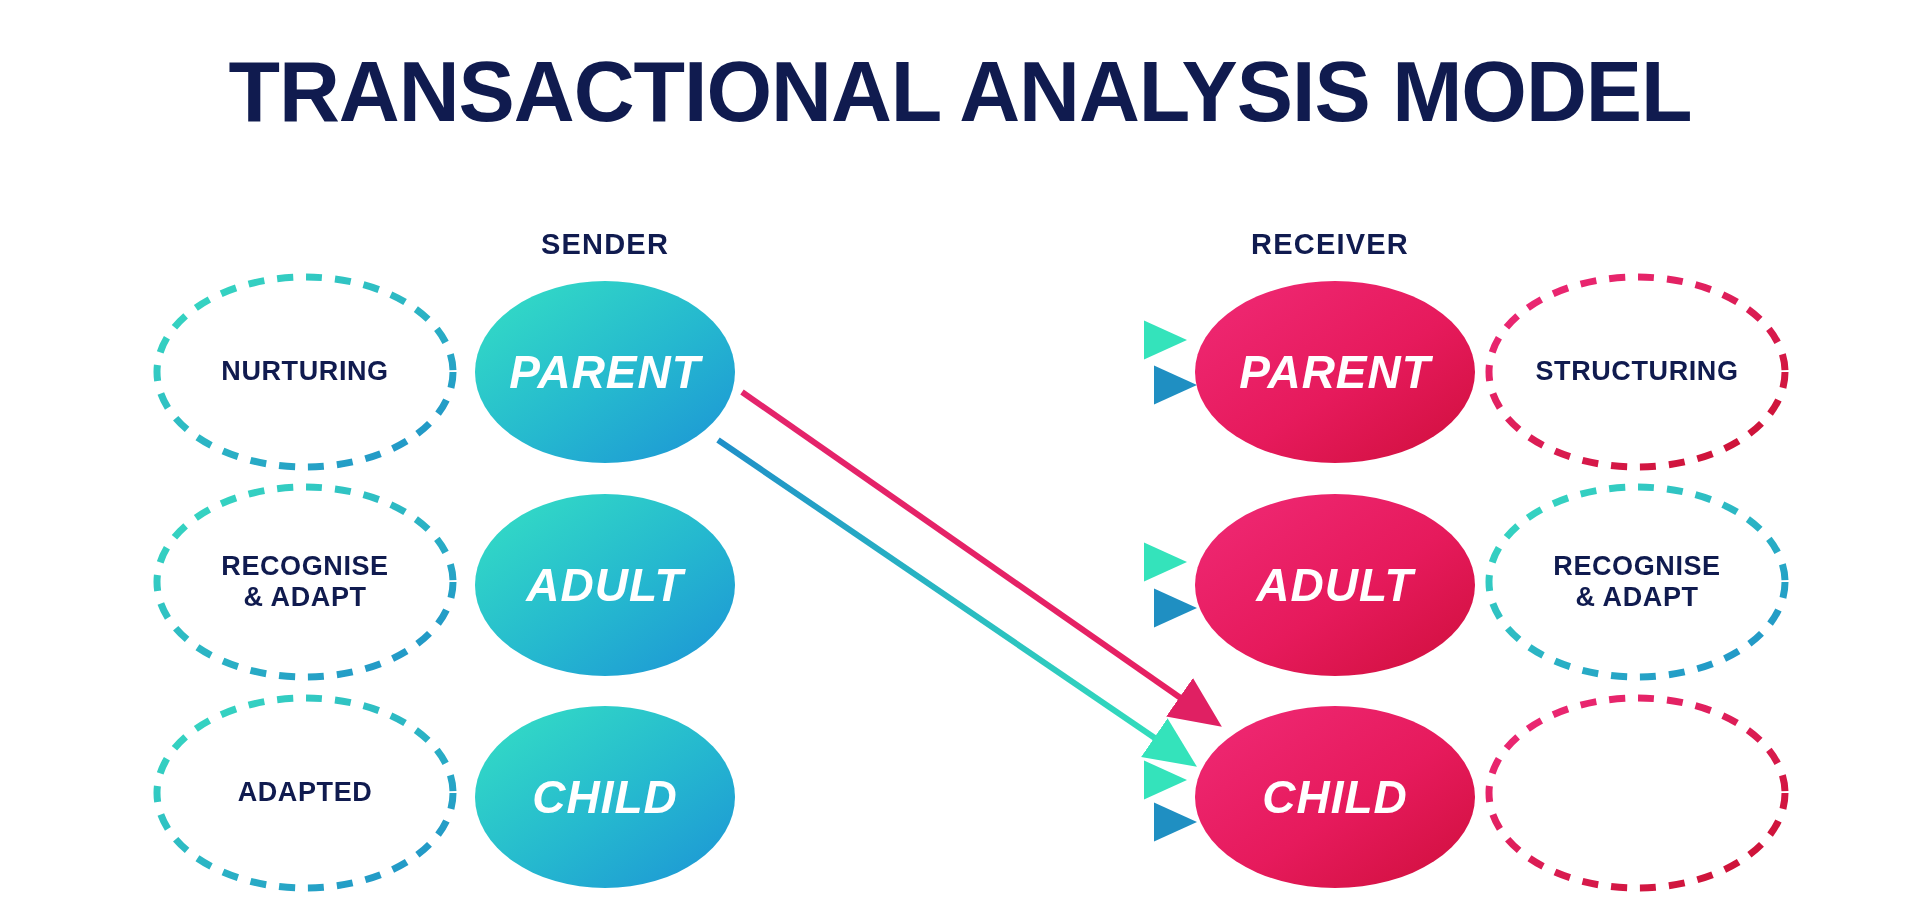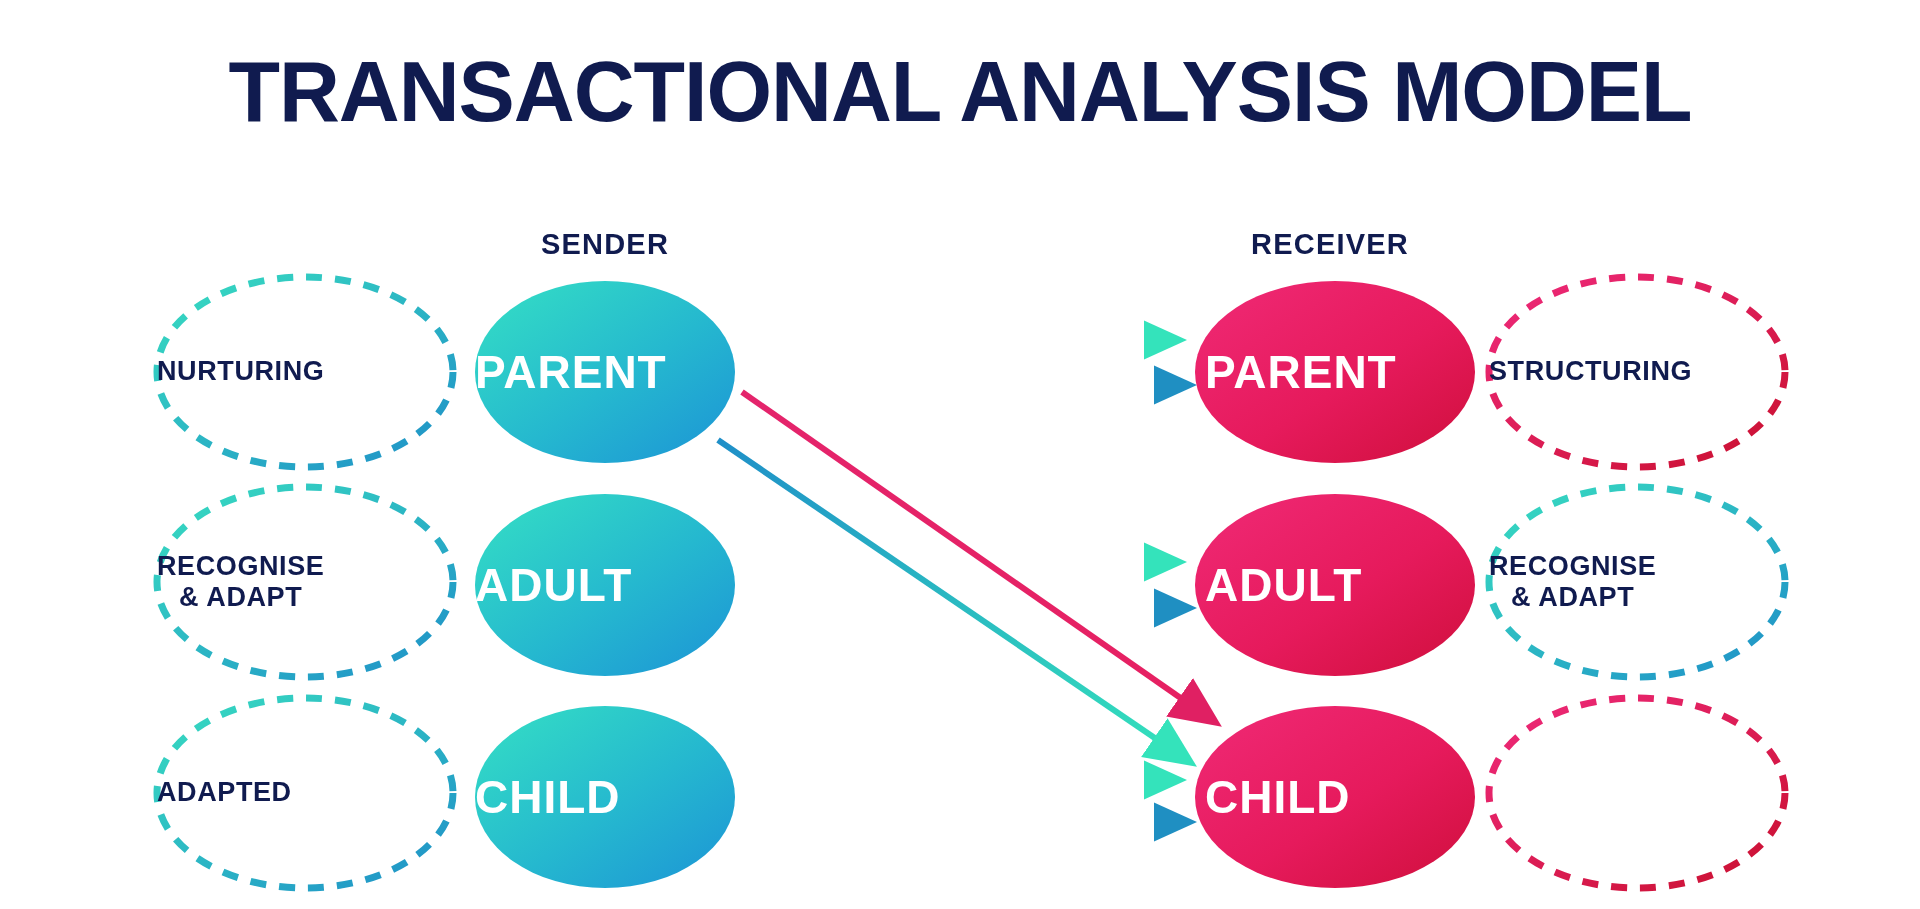--- a/index.html
+++ b/index.html
@@ -35,32 +35,33 @@
     white-space:nowrap;
   }
   #head-sender{left:460px;top:228px;width:290px;}
   #head-receiver{left:1180px;top:228px;width:300px;}
 
   
   svg#art{position:absolute;left:0;top:0;width:1920px;height:909px;}
 
   .node-label{
     position:absolute;
-    display:flex;align-items:center;justify-content:flex-start;
+    display:flex;align-items:center;justify-content:center;
     text-align:center;
     pointer-events:none;
   }
   .node-label span{display:block;}
 
   .solid-text{
     color:#ffffff;
     font-size:46px;
     font-weight:bold;
     letter-spacing:1px;
     line-height:1.05;
+    font-style:italic;
   }
   .dashed-text{
     color:#101b4f;
     font-size:27px;
     font-weight:bold;
     letter-spacing:0.6px;
     line-height:1.15;
   }
 </style>
 </head>

